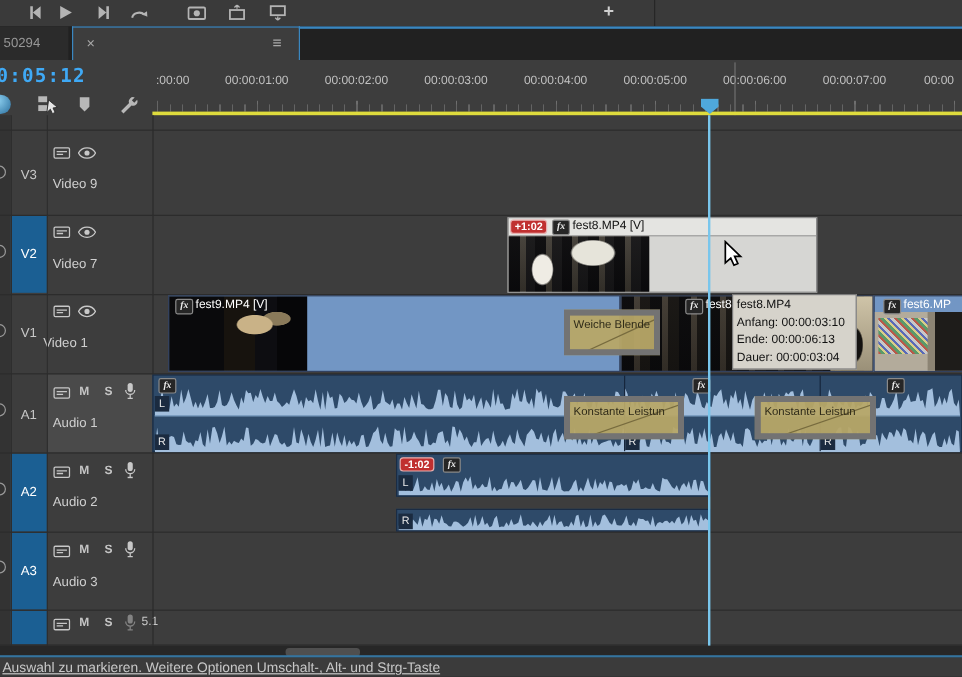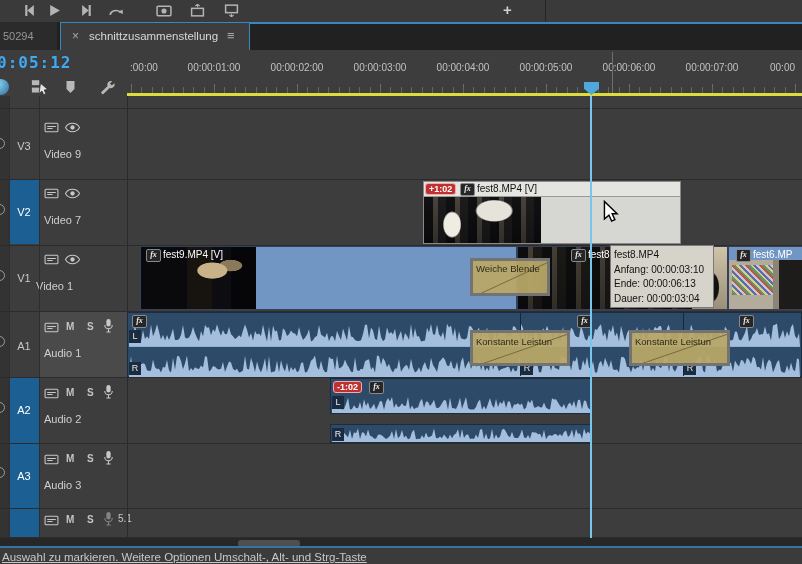--- a/index.html
+++ b/index.html
@@ -43,21 +43,21 @@
   .clip-label{font-size:10px;color:#fff;white-space:nowrap;}
   .clip-label.dark{color:#111;}
   .fx{display:inline-block;width:13px;height:11px;background:#262626;border:1px solid #8a8a8a;border-radius:2px;
       color:#eee;font:italic bold 8px "Liberation Serif",serif;text-align:center;line-height:10px;}
   .sync{display:inline-block;background:#c03030;border:1px solid #e8b0b0;border-radius:3px;color:#fff;
       font-size:9px;font-weight:bold;line-height:10px;padding:0 3px;}
   .aclip{background:#2e4a69;border:1px solid #1a2c44;}
   .chan{position:absolute;width:12px;height:13px;background:#1b2b40;color:#e8e8e8;font-size:9px;
       text-align:center;line-height:13px;z-index:5;}
   .wave{position:absolute;overflow:hidden;}
-  .trans{position:absolute;background:rgba(183,167,103,.95);border:3px solid #737373;box-sizing:border-box;z-index:8;
+  .trans{position:absolute;background:rgba(183,167,103,.95);border:5px solid #737373;box-sizing:border-box;z-index:8;
       font-size:9.5px;color:#2e2a18;overflow:hidden;white-space:nowrap;}
   .cutline{position:absolute;width:1px;background:#16263c;z-index:4;}
   
   .thumb-fest9{background:
      radial-gradient(ellipse 26px 14px at 62% 38%,#c9b287 0 55%,transparent 60%),
      radial-gradient(ellipse 20px 10px at 78% 30%,#8a7a5a 0 55%,transparent 60%),
      linear-gradient(90deg,#0a0a0c 0 40%,#17130e 40% 62%,#0d0d11 62% 78%,#060608 78%);}
   .thumb-crowd{background:
      radial-gradient(ellipse 34px 20px at 60% 30%,#e6e4da 0 50%,transparent 56%),
      radial-gradient(ellipse 18px 26px at 24% 60%,#efece4 0 45%,transparent 52%),
@@ -131,21 +131,20 @@
     <span class="abs" style="left:503px;top:1px;color:#cfcfcf;font-size:15px;font-weight:bold">+</span>
     <span class="abs" style="left:545px;top:0;width:1px;height:22px;background:#262626"></span>
   </div>
 
   <div class="abs tabbar">
     <div class="abs tab-inactive">
       <span>50294</span>
     </div>
     <div class="abs tab-active">
       <span class="abs" style="left:11px;top:0;color:#a8a8a8;font-size:12px">×</span>
-      <span class="abs" style="left:28px;top:0">schnittzusammenstellung</span>
       <span class="abs" style="left:166px;top:0;color:#a8a8a8;font-size:13px">≡</span>
     </div>
     <div class="abs blue-top"></div>
   </div>
 
   <div class="abs timecode">0:05:12</div>
 
   <span class="abs" style="left:-8px;top:79px;width:17px;height:16px;border-radius:50%;
         background:radial-gradient(circle at 35% 30%,#8ed0f0,#2a6f9e)"></span>
   <span class="abs ico" style="left:30px;top:79px">

